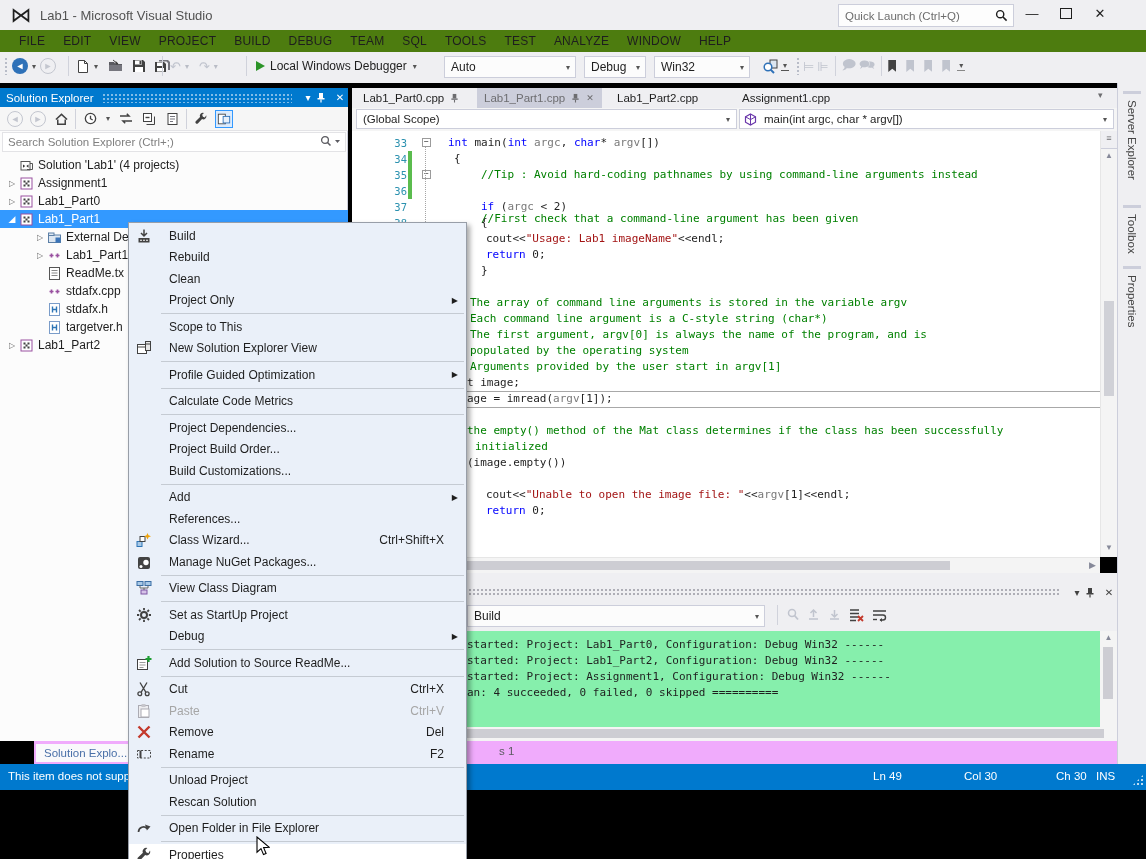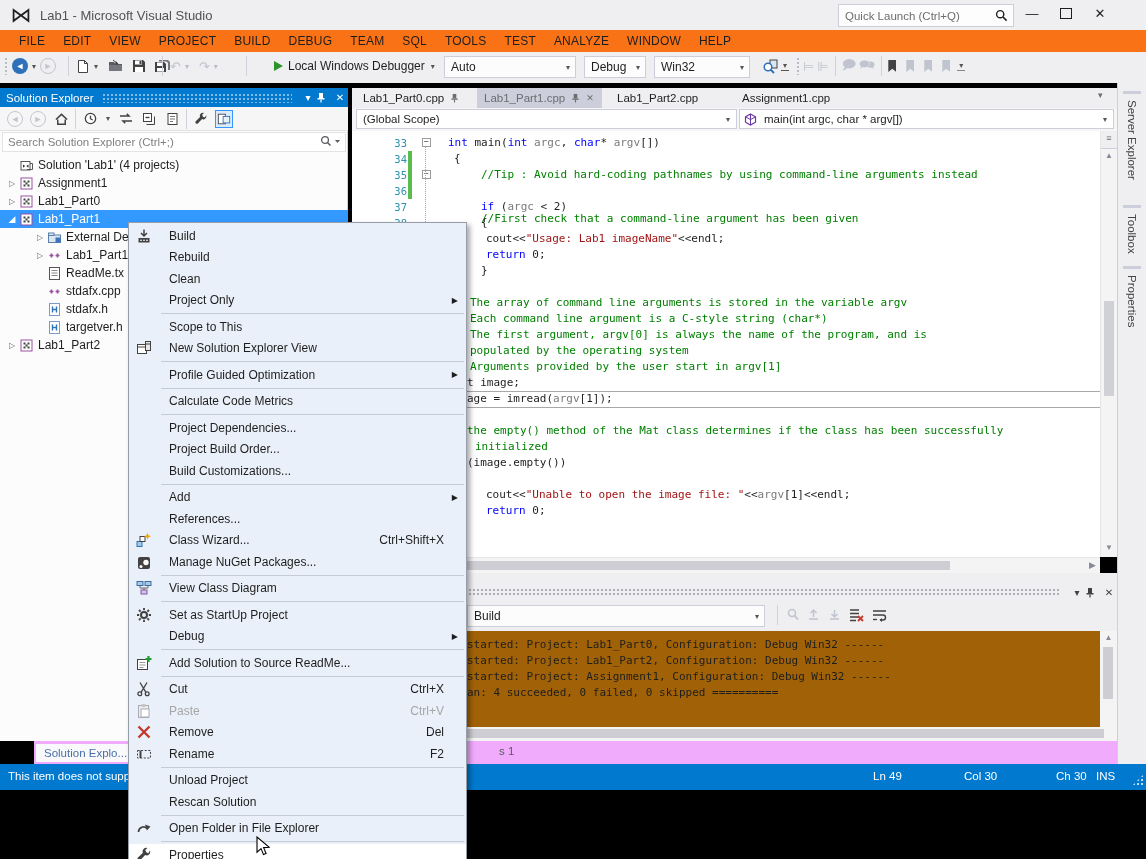--- a/index.html
+++ b/index.html
@@ -7,21 +7,21 @@
        font-family:"Liberation Sans",sans-serif;-webkit-font-smoothing:antialiased;}
   .abs{position:absolute;}
   
   #titlebar{left:0;top:0;width:1146px;height:30px;background:#EFEFF2;}
   #vs-logo{left:8px;top:3px;width:26px;height:24px;color:#1E1E1E;font-size:21px;line-height:24px;text-align:center;}
   #title-text{left:40px;top:8px;font-size:13px;color:#525252;}
   #quick-launch{left:838px;top:4px;width:174px;height:21px;background:#FDFDFD;border:1px solid #CCCEDB;display:flex;align-items:center;}
   #quick-launch span.ph{flex:1;padding-left:6px;font-size:11.5px;color:#6D6D6D;}
   .winbtn{top:0;width:32px;height:26px;display:flex;align-items:center;justify-content:center;color:#1E1E1E;font-size:13px;}
   
-  #menubar{left:0;top:30px;width:1146px;height:22px;background:#f97316;display:flex;align-items:center;padding-left:10px;box-sizing:border-box;}
+  #menubar{left:0;top:30px;width:1146px;height:22px;background:#4d7c0f;display:flex;align-items:center;padding-left:10px;box-sizing:border-box;}
   #menubar .mitem{font-size:12px;color:#1E1E1E;padding:3px 9px;letter-spacing:.2px;}
   
   #toolbar{left:0;top:52px;width:1146px;height:31px;background:#EFEFF2;}
   .tb{position:absolute;top:0;height:28px;display:flex;align-items:center;}
   .grip{width:4px;height:18px;background-image:radial-gradient(circle,#B8BCC8 1px,transparent 1.2px);background-size:4px 4px;}
   .tbsep{width:1px;height:20px;background:#D0D2DB;}
   .circle-btn{width:16px;height:16px;border-radius:50%;display:flex;align-items:center;justify-content:center;font-size:9px;}
   .back{background:#2E71B8;color:#fff;}
   .fwd{border:1.5px solid #C3C6CF;color:#C3C6CF;box-sizing:border-box;}
   .dd{font-size:8px;color:#555;padding:0 2px;}
@@ -84,21 +84,21 @@
   #ed-hthumb{position:absolute;left:115px;top:3px;width:483px;height:9px;background:#CDCDD3;}
   #ed-hscroll .ar{position:absolute;right:4px;top:2px;font-size:9px;color:#868999;}
   
   #out-pane{left:352px;top:573px;width:765px;height:168px;background:#EFEFF2;}
   #out-title{left:352px;top:584px;width:765px;height:17px;display:flex;align-items:center;}
   #out-title .dots{flex:1;height:9px;margin:0 8px;background-image:radial-gradient(circle,#AEAEB6 0.8px,transparent 1px);background-size:4px 4px;}
   #out-title .ic{width:16px;text-align:center;font-size:10px;color:#424242;}
   #out-toolbar{left:352px;top:601px;width:765px;height:30px;display:flex;align-items:center;}
   #out-combo{position:absolute;left:115px;top:4px;width:298px;height:22px;}
   #out-icons{position:absolute;left:425px;top:4px;display:flex;align-items:center;gap:8px;}
-  #out-text{left:352px;top:631px;width:748px;height:96px;background:#a16207;}
+  #out-text{left:352px;top:631px;width:748px;height:96px;background:#86efac;}
   .oline{height:16px;line-height:16px;font-family:"DejaVu Sans Mono",monospace;font-size:11px;color:#1E1E1E;white-space:pre;padding-left:115px;}
   #out-vscroll{left:1100px;top:631px;width:17px;height:96px;background:#F4F4F4;}
   #out-vscroll .ar{text-align:center;font-size:8px;color:#868999;height:13px;line-height:13px;}
   #out-vthumb{position:absolute;left:3px;top:16px;width:10px;height:52px;background:#CDCDD3;}
   #out-hscroll{left:352px;top:727px;width:765px;height:14px;background:#F4F4F4;}
   #out-hthumb{position:absolute;left:112px;top:2px;width:640px;height:9px;background:#CDCDD3;}
   
   #bottom-row{left:0;top:741px;width:1146px;height:23px;background:#f0abfc;display:flex;align-items:center;margin-left:34px;}
   #se-bottom-tabs{position:absolute;left:2px;top:0;height:23px;display:flex;align-items:center;}
   .btab{font-size:11.5px;padding:3px 8px;}
@@ -213,21 +213,21 @@
       </div>
   <div class="tb" style="left:170px;gap:2px;">
     <span class="gly dis">↶</span>
         <span class="dd dis">▾</span>
     <span class="gly dis" style="margin-left:6px;">↷</span>
         <span class="dd dis">▾</span>
   </div>
   <div class="tb" style="left:246px;">
         <div class="tbsep"></div>
       </div>
-  <div class="tb" style="left:274px;">
+  <div class="tb" style="left:256px;">
     <div class="play"></div>
     <span id="run-label">Local Windows Debugger</span>
     <span class="dd" style="margin-left:4px;">▾</span>
   </div>
   <div class="combo abs" style="left:444px;top:4px;width:132px;">
     <span class="cv">Auto</span>
         <span class="ca">▾</span>
   </div>
   <div class="combo abs" style="left:584px;top:4px;width:62px;">
     <span class="cv">Debug</span>

